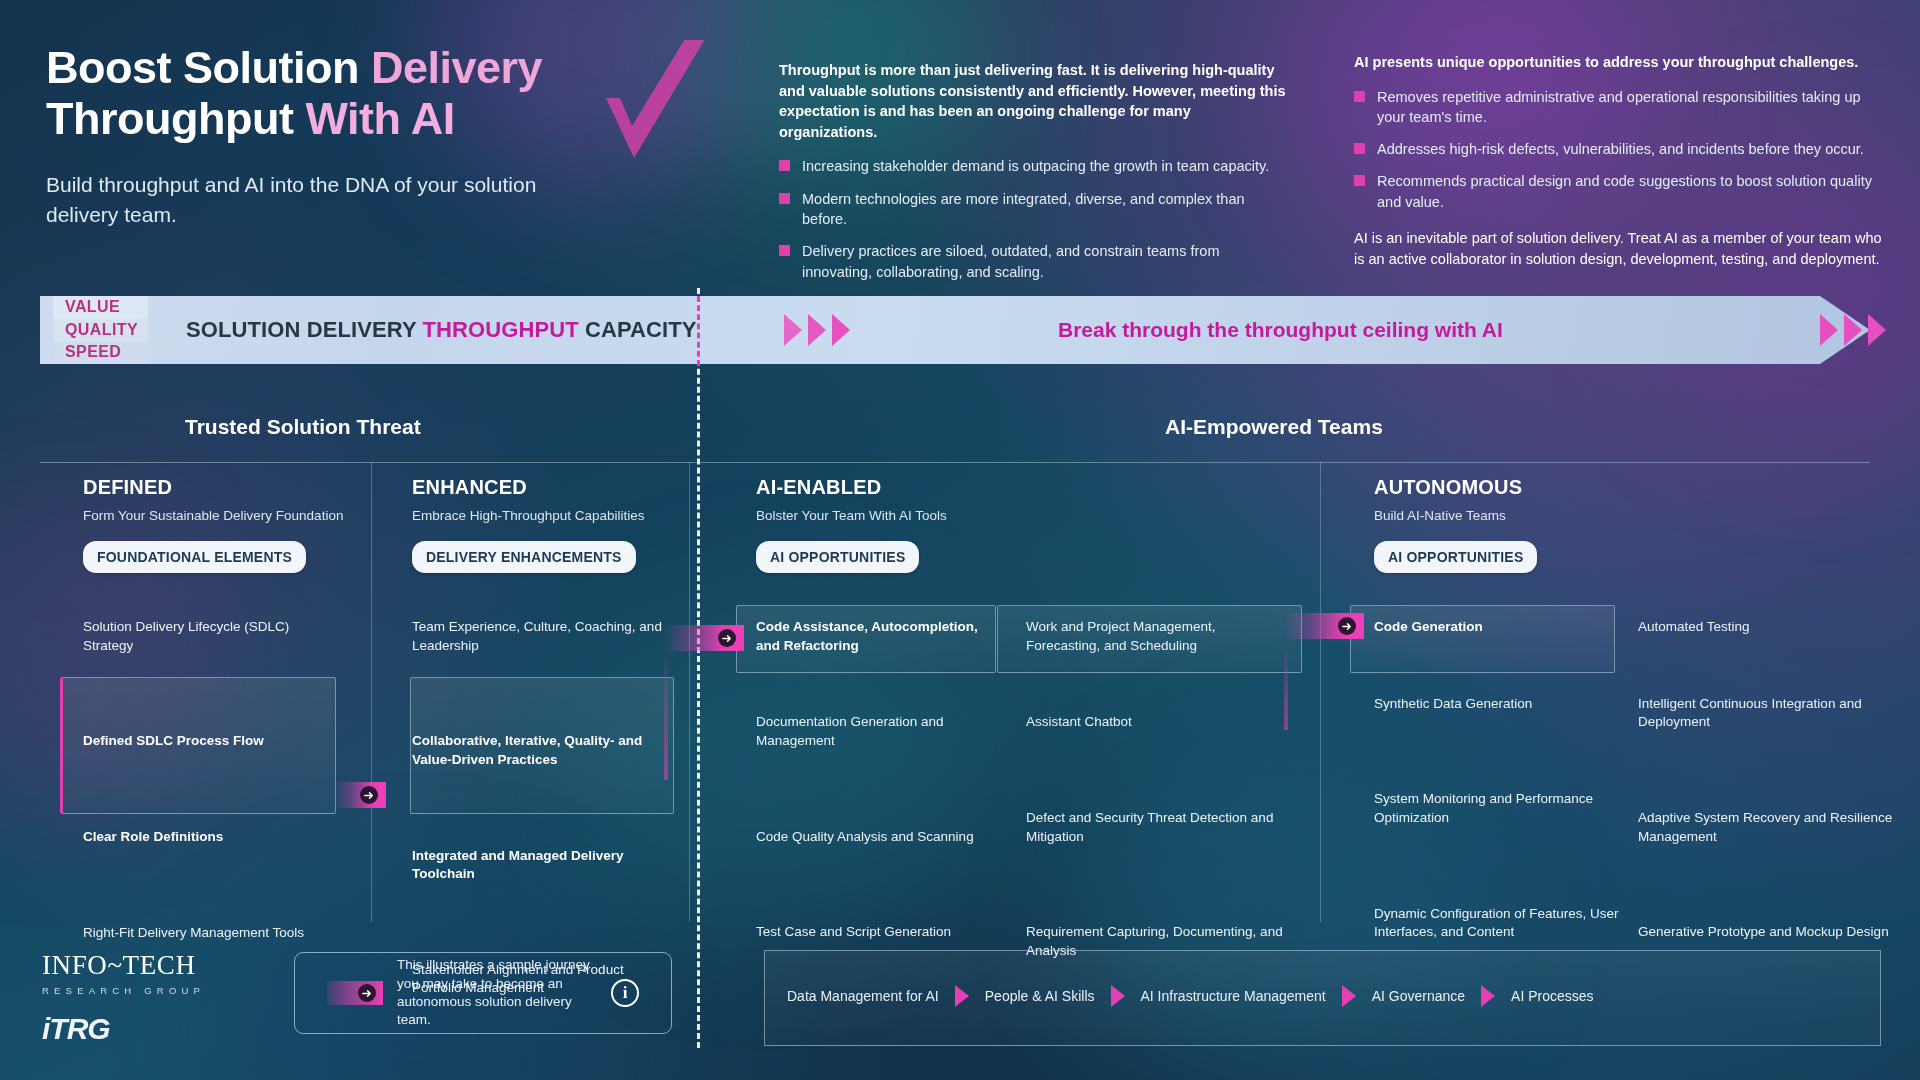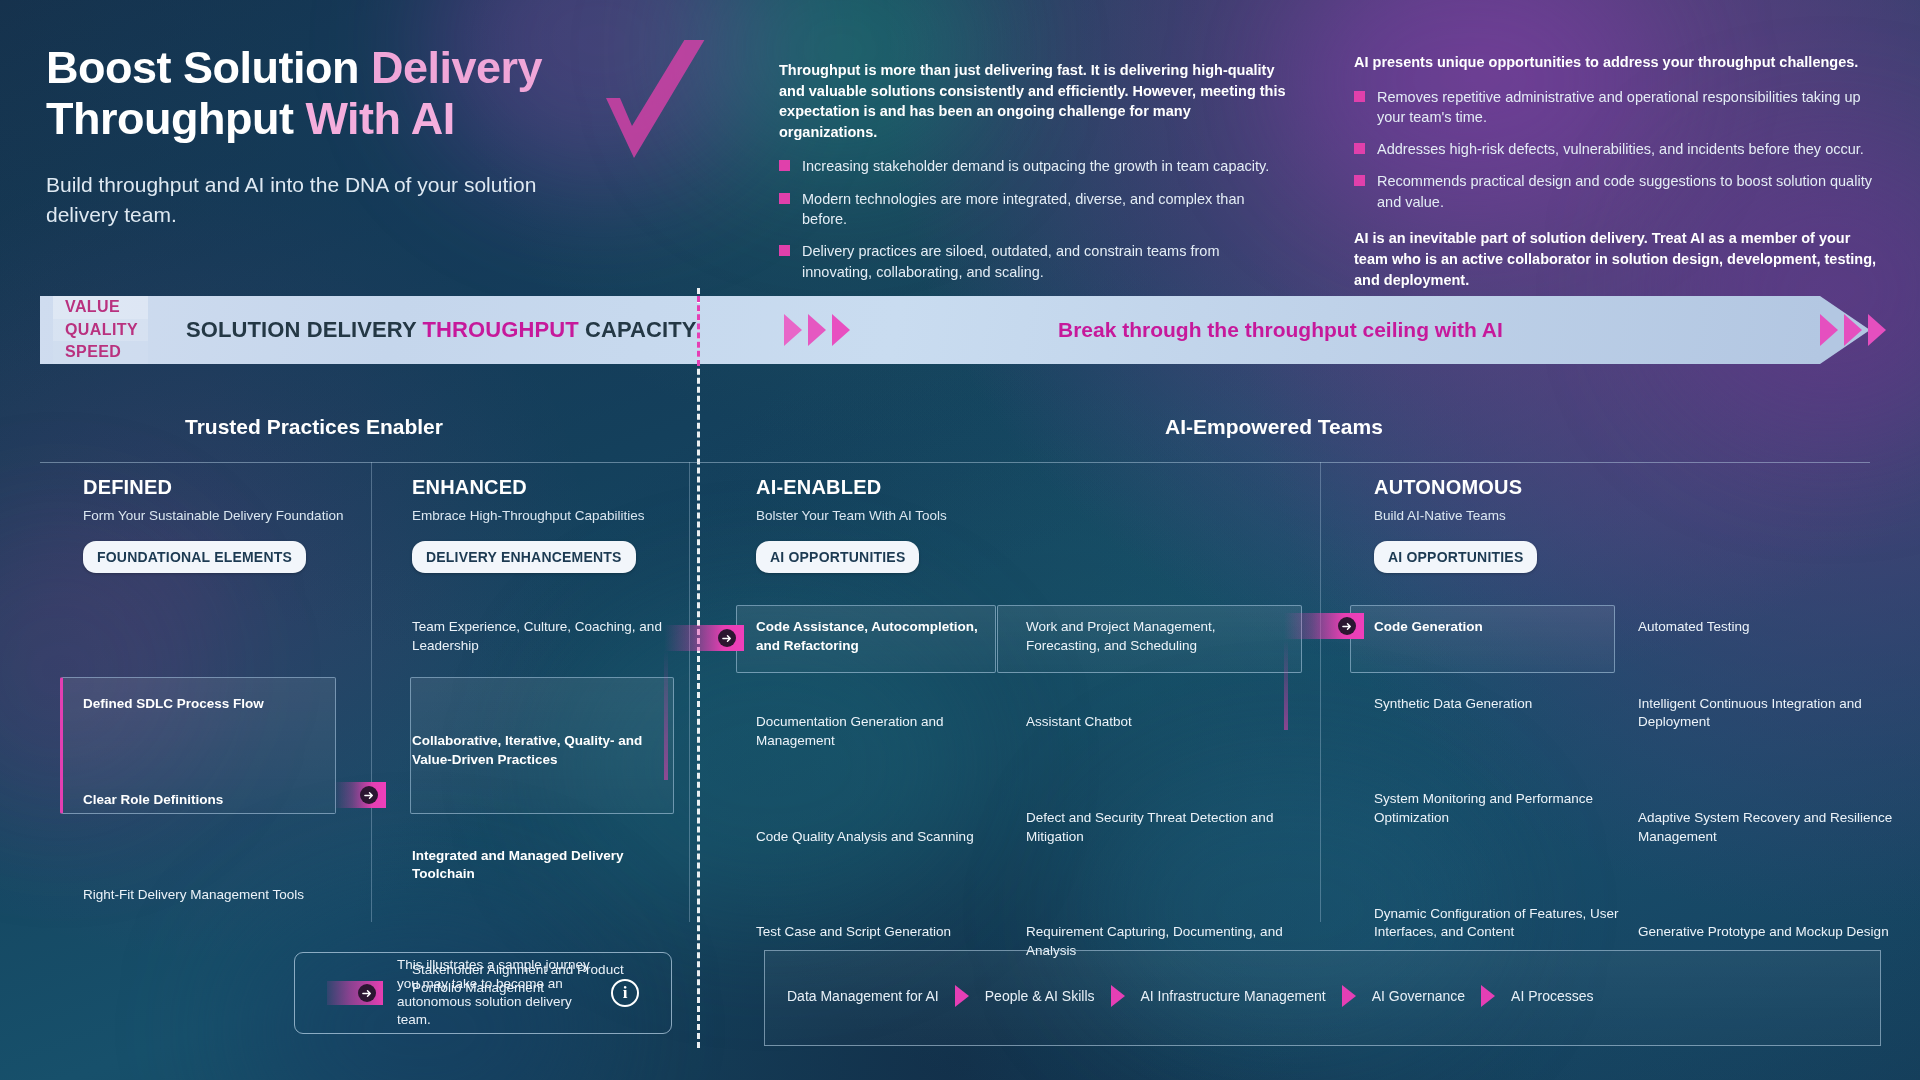--- a/index.html
+++ b/index.html
@@ -66,21 +66,21 @@
   ul.bullets { list-style: none; margin-top: 14px; }
   ul.bullets li {
     position: relative; padding-left: 23px; margin-bottom: 12px;
     font-size: 14.5px; line-height: 1.4; color: #e4edf5; font-weight: 400;
   }
   ul.bullets li .sq {
     position: absolute; left: 0; top: 4px; width: 11px; height: 11px;
     background: #e040ab;
   }
   .closing {
-    margin-top: 16px; font-size: 14.5px; font-weight: bold; color: #ffffff; line-height: 1.45;
+    margin-top: 16px; font-size: 14.5px; font-weight: normal; color: #ffffff; line-height: 1.45;
   }
 
   
   .banner-wrap { position: absolute; left: 40px; top: 296px; width: 1830px; height: 68px; }
   .banner {
     position: absolute; left: 0; top: 0; width: 1780px; height: 68px;
     background: linear-gradient(100deg, #cfdcef 0%, #c5d6ec 20%, #c9dcf0 48%, #bfd2e9 72%, #b3c7e2 100%);
   }
   .banner-tip {
     position: absolute; left: 1780px; top: 0; width: 0; height: 0;
@@ -322,21 +322,21 @@
     <div class="chev-group chev-right">
       <span class="chev"></span>
       <span class="chev"></span>
       <span class="chev"></span>
     </div>
   </div>
 
   <div class="dashed-v"></div>
   <div class="dashed-v pinkseg"></div>
 
-  <div class="sect sect-left">Trusted Practices Enabler</div>
+  <div class="sect sect-left">Trusted Solution Threat</div>
   <div class="sect sect-right">AI-Empowered Teams</div>
   <div class="hr-top"></div>
   <div class="colsep sep1"></div>
   <div class="colsep sep2"></div>
   <div class="colsep sep3"></div>
 
   <div class="stage st1">
     <div class="stage-name">DEFINED</div>
     <div class="stage-sub">Form Your Sustainable Delivery Foundation</div>
     <div class="pill">FOUNDATIONAL ELEMENTS</div>
@@ -357,20 +357,21 @@
     <div class="pill">AI OPPORTUNITIES</div>
   </div>
 
   <div class="hbox hb1"></div>
   <div class="hbox hb2"></div>
   <div class="hbox hb3"></div>
   <div class="hbox hb4"></div>
   <div class="hbox hb5"></div>
 
   <div class="items i-c1">
+    <div class="item">Solution Delivery Lifecycle (SDLC) Strategy</div>
     <div class="row-sp"></div>
     <div class="item strong">Defined SDLC Process Flow</div>
     <div class="row-sp"></div>
     <div class="item strong">Clear Role Definitions</div>
     <div class="row-sp"></div>
     <div class="item">Right-Fit Delivery Management Tools</div>
   </div>
 
   <div class="items i-c3a">
     <div class="item strong">Code Assistance, Autocompletion, and Refactoring</div>
@@ -443,20 +444,25 @@
   </div>
   <div class="conn cn3">
     <div class="tail"></div>
     <div class="dot">
       <svg width="11" height="11" viewBox="0 0 12 12">
           <path d="M1 6h8M6 3l3 3-3 3" stroke="#ffffff" stroke-width="1.6" fill="none" stroke-linecap="round" stroke-linejoin="round"></path>
         </svg>
     </div>
   </div>
 
+  <div class="logo">
+    <div class="l1">INFO~TECH</div>
+    <div class="l2">RESEARCH GROUP</div>
+    <div class="l3">iTRG</div>
+  </div>
 
   <div class="callout">
     <div class="mini-arrow">
       <div style="position:absolute;inset:0;background:linear-gradient(90deg,rgba(230,63,178,.12) 0%,rgba(230,63,178,.55) 40%,#e63fb2 100%);"></div>
       <div style="position:absolute;right:7px;top:3px;width:18px;height:18px;border-radius:50%;background:#2b1630;display:flex;align-items:center;justify-content:center;">
         <svg width="11" height="11" viewBox="0 0 12 12">
             <path d="M1 6h8M6 3l3 3-3 3" stroke="#ffffff" stroke-width="1.6" fill="none" stroke-linecap="round" stroke-linejoin="round"></path>
           </svg>
       </div>
     </div>

